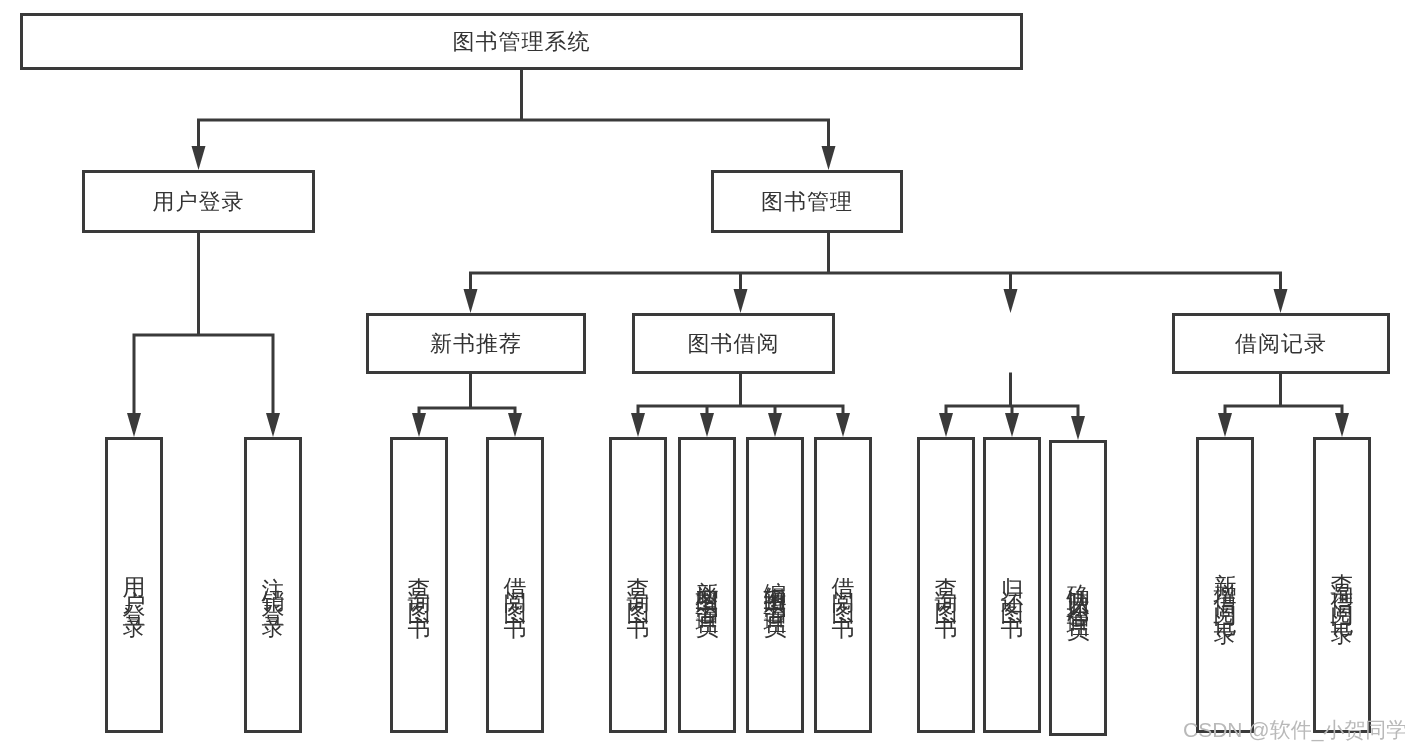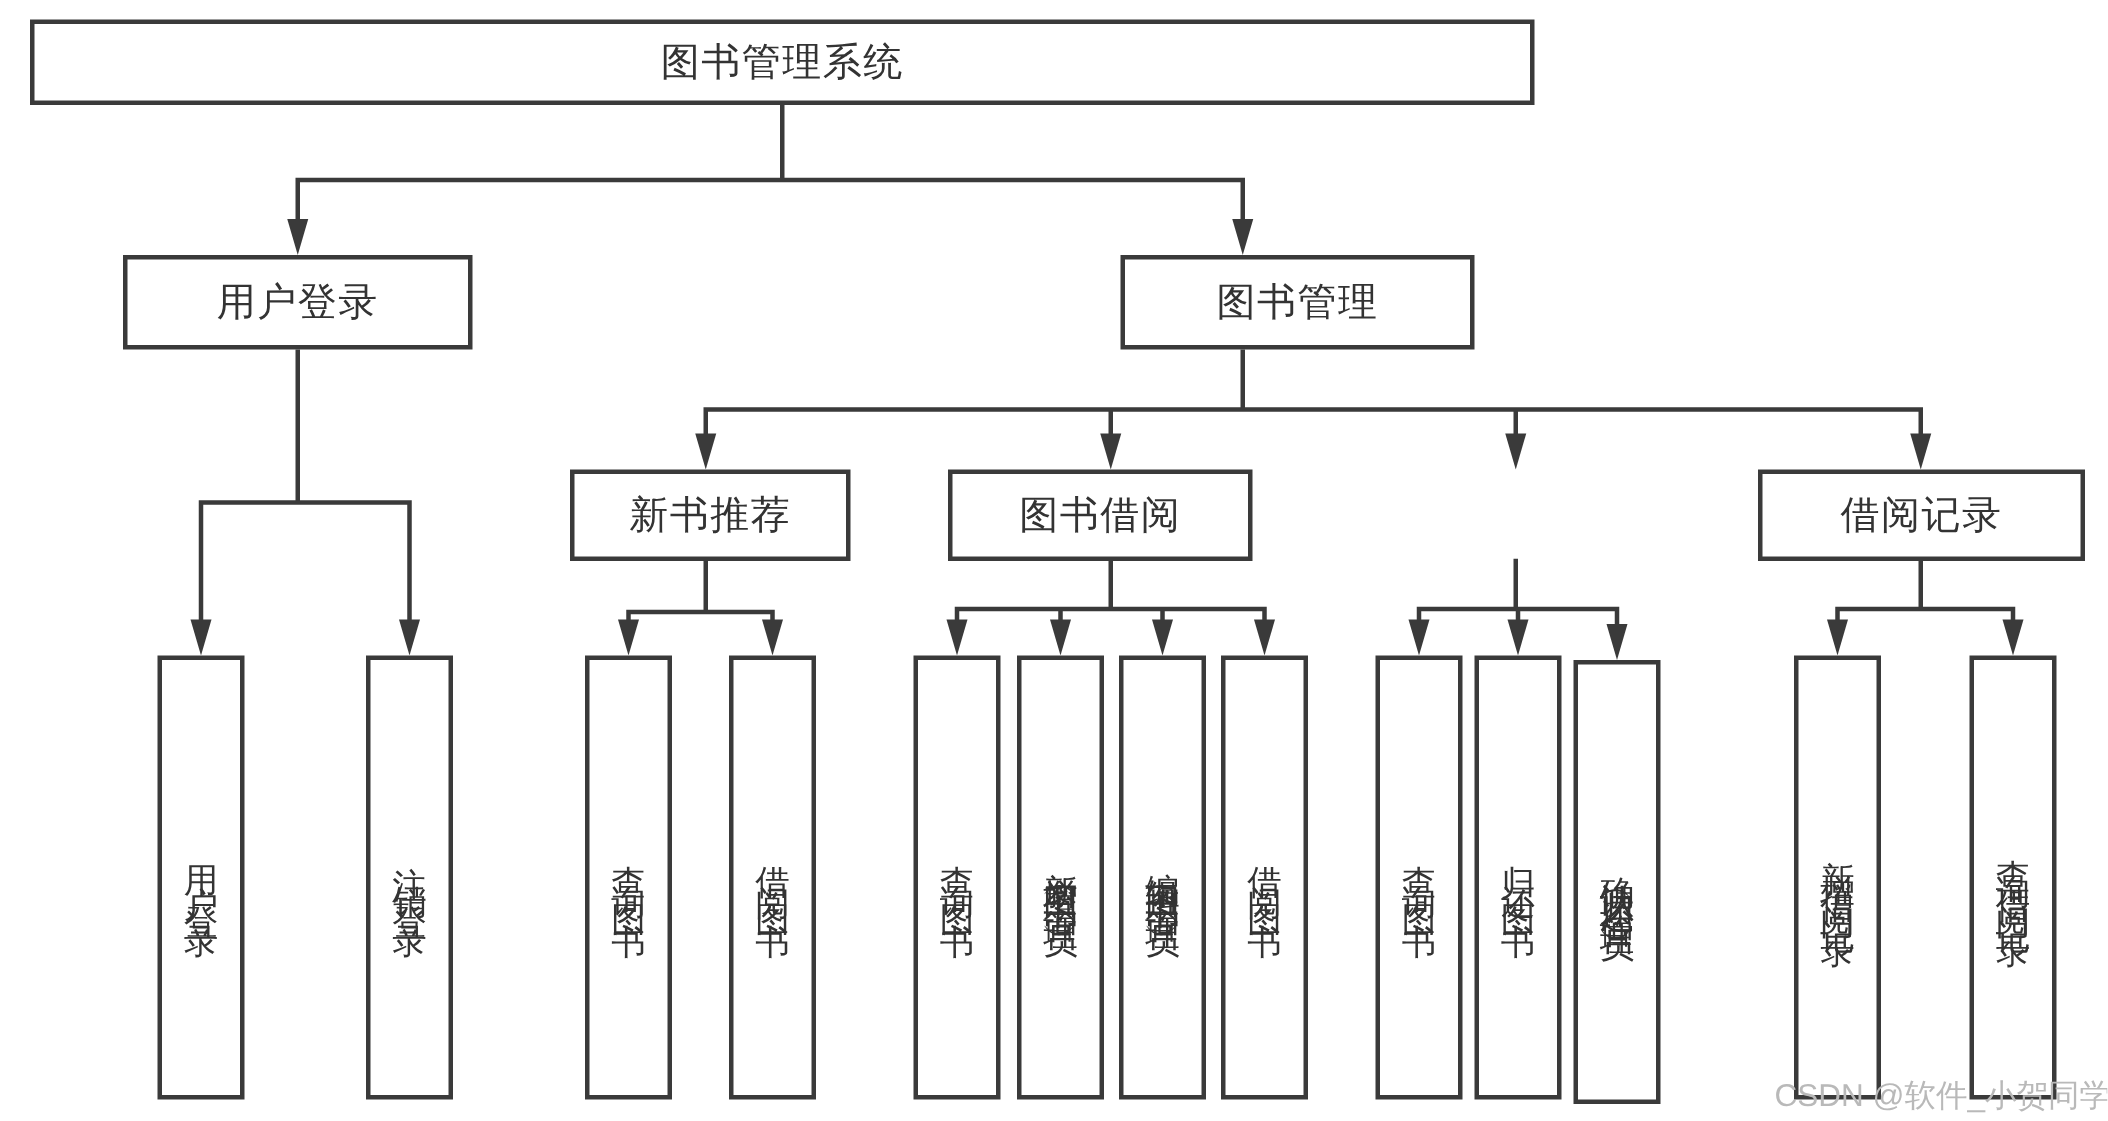--- a/index.html
+++ b/index.html
@@ -34,21 +34,21 @@
     position:absolute;
     box-sizing:border-box;
     border:3px solid var(--line);
     background:var(--bg);
     display:flex;
     align-items:center;
     justify-content:center;
     z-index:1;
     text-align:center;
   }
-  .hbox{font-size:26px;letter-spacing:1px;}
+  .hbox{font-size:22px;letter-spacing:1px;}
   .vbox{
     font-size:23px;
     writing-mode:vertical-rl;
     text-orientation:mixed;
     line-height:1;
   }
   .ls-lg{letter-spacing:13px;}
   .ls-md{letter-spacing:10px;}
   .ls-sm{letter-spacing:5px;}
   #watermark{
@@ -100,23 +100,23 @@
       <polygon points="1005,413 1019,413 1012,437"></polygon>
       <polygon points="1071,416 1085,416 1078,440"></polygon>
       <polygon points="1218,413 1232,413 1225,437"></polygon>
       <polygon points="1335,413 1349,413 1342,437"></polygon>
     </g>
   </svg>
 
   <div class="hbox" style="left:20px;top:13px;width:1003px;height:57px">图书管理系统</div>
 
   <div class="hbox" style="left:82px;top:170px;width:233px;height:63px">用户登录</div>
-  <div class="hbox" style="left:747px;top:170px;width:236px;height:63px">图书管理</div>
+  <div class="hbox" style="left:711px;top:170px;width:192px;height:63px">图书管理</div>
 
-  <div class="hbox" style="left:380px;top:313px;width:187px;height:61px">新书推荐</div>
+  <div class="hbox" style="left:366px;top:313px;width:220px;height:61px">新书推荐</div>
   <div class="hbox" style="left:632px;top:313px;width:203px;height:61px">图书借阅</div>
   <div class="hbox" style="left:1172px;top:313px;width:218px;height:61px">借阅记录</div>
 
   <div class="vbox ls-lg" style="left:105px;top:437px;width:58px;height:296px">用户登录</div>
   <div class="vbox ls-lg" style="left:244px;top:437px;width:58px;height:296px">注销登录</div>
 
   <div class="vbox ls-lg" style="left:390px;top:437px;width:58px;height:296px">查询图书</div>
   <div class="vbox ls-lg" style="left:486px;top:437px;width:58px;height:296px">借阅图书</div>
 
   <div class="vbox ls-lg" style="left:609px;top:437px;width:58px;height:296px">查询图书</div>

